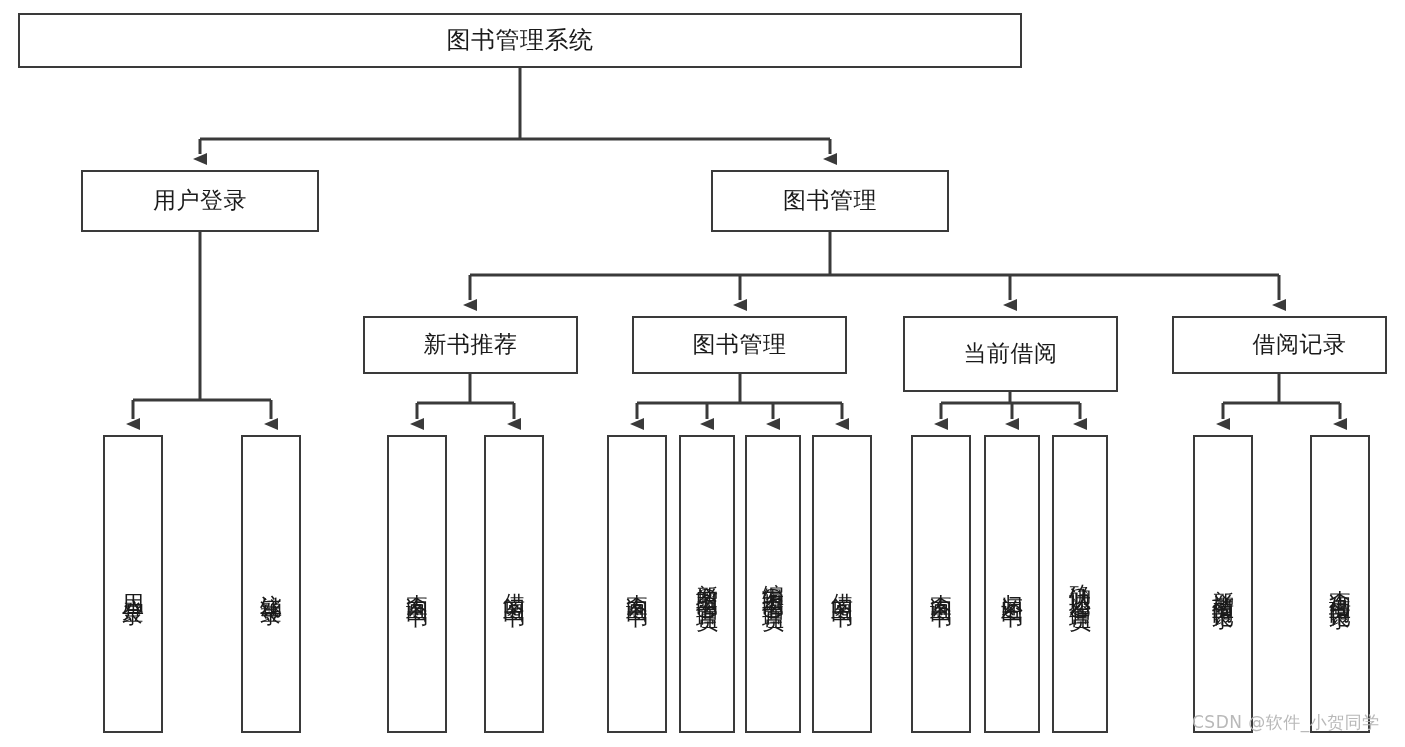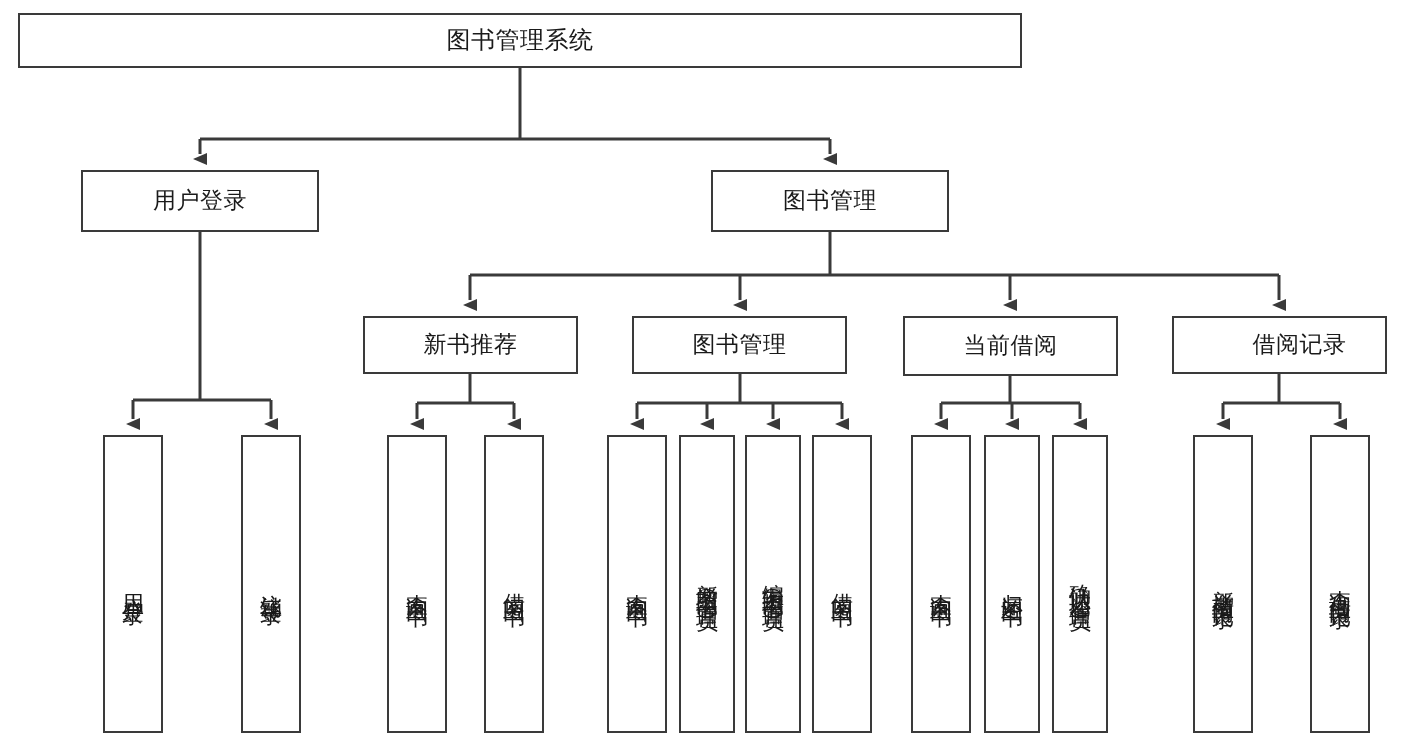--- a/index.html
+++ b/index.html
@@ -137,21 +137,21 @@
   <div class="node horiz" style="left: 363px; top: 316px; width: 215px; height: 58px;">
     <span class="label">新书推荐</span>
   </div>
 
   <div class="node horiz" style="left: 711px; top: 170px; width: 238px; height: 62px;">
     <span class="label">图书管理</span>
   </div>
   <div class="node horiz" style="left: 632px; top: 316px; width: 215px; height: 58px;">
     <span class="label">图书管理</span>
   </div>
-  <div class="node horiz" style="left: 903px; top: 316px; width: 215px; height: 60px;">
+  <div class="node horiz" style="left: 903px; top: 316px; width: 215px; height: 76px;">
     <span class="label">当前借阅</span>
   </div>
   <div class="node horiz" style="left: 1172px; top: 316px; width: 215px; height: 58px; padding-left: 40px;">
     <span class="label">借阅记录</span>
   </div>
 
   <div class="node vert" style="left: 103px; top: 435px; width: 60px; height: 298px;">
     <span class="label">用户登录</span>
   </div>
   <div class="node vert" style="left: 241px; top: 435px; width: 60px; height: 298px;">
@@ -184,13 +184,14 @@
   <div class="node vert" style="left: 1052px; top: 435px; width: 56px; height: 298px;">
     <span class="label">确认归还（管理员）</span>
   </div>
   <div class="node vert" style="left: 1193px; top: 435px; width: 60px; height: 298px;">
     <span class="label">新增借阅记录</span>
   </div>
   <div class="node vert" style="left: 1310px; top: 435px; width: 60px; height: 298px;">
     <span class="label">查询借阅记录</span>
   </div>
 
+  <div id="watermark">CSDN @软件_小贺同学</div>
 </div>
 
 </body></html>

